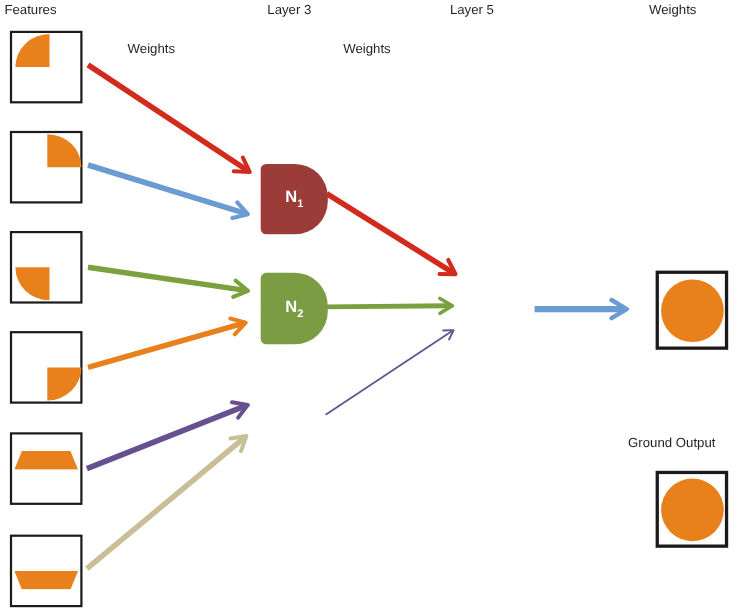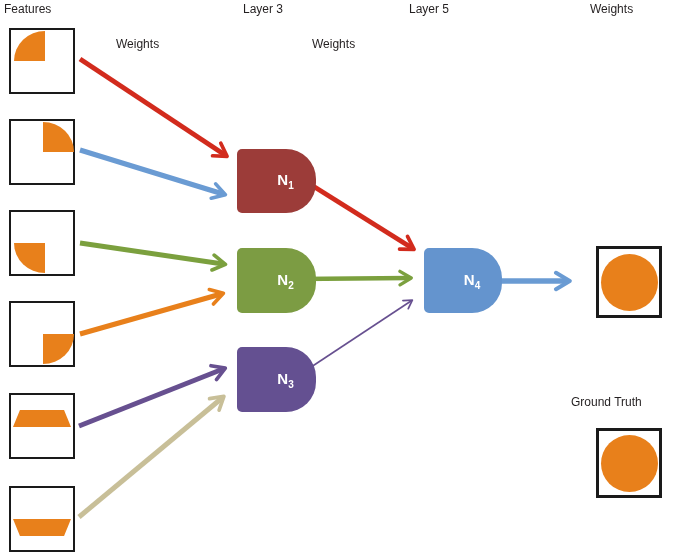--- a/index.html
+++ b/index.html
@@ -16,42 +16,41 @@
   .shape{position:absolute;}
   .q-tl{border-radius:100% 0 0 0;}
   .q-tr{border-radius:0 100% 0 0;}
   .q-bl{border-radius:0 0 0 100%;}
   .q-br{border-radius:0 0 100% 0;}
   .band-top{clip-path:polygon(12% 0,88% 0,100% 100%,0 100%);}
   .band-bottom{clip-path:polygon(0 0,100% 0,88% 100%,12% 100%);}
   .neuron{
     position:absolute;z-index:3;display:flex;align-items:center;justify-content:center;
     border-radius:5px 30px 30px 5px;
-    padding-left:18px;
   }
   .nlbl{color:#ffffff;font-weight:bold;font-size:15px;}
   .nlbl sub{font-size:10px;}
   .obox{
     position:absolute;width:60px;height:64px;background:#ffffff;border:3px solid #1a1a1a;
     display:flex;align-items:center;justify-content:center;z-index:2;
   }
   .circle{width:57px;height:57px;border-radius:50%;}
 </style>
 </head>
 <body>
 
 <div class="canvas">
 
   <div class="lbl" style="left:4px;top:3px">Features</div>
   <div class="lbl" style="left:243px;top:3px">Layer 3</div>
   <div class="lbl" style="left:409px;top:3px">Layer 5</div>
   <div class="lbl" style="left:590px;top:3px">Weights</div>
   <div class="lbl" style="left:116px;top:38px">Weights</div>
   <div class="lbl" style="left:312px;top:38px">Weights</div>
-  <div class="lbl" style="left:571px;top:396px">Ground Truth</div>
+  <div class="lbl" style="left:571px;top:396px">Ground Output</div>
 
   <svg class="arrows" width="685" height="555" viewBox="0 0 685 555">
     <defs>
       <marker id="mk-red" viewBox="0 0 12 12" refX="8" refY="6" markerWidth="4" markerHeight="4" orient="auto">
         <path d="M2,1.5 L9.5,6 L2,10.5" fill="none" stroke-width="2.2" stroke-linecap="round" stroke-linejoin="round" stroke="#d22b1d"></path>
       </marker>
       <marker id="mk-blue" viewBox="0 0 12 12" refX="8" refY="6" markerWidth="4" markerHeight="4" orient="auto">
         <path d="M2,1.5 L9.5,6 L2,10.5" fill="none" stroke-width="2.2" stroke-linecap="round" stroke-linejoin="round" stroke="#6a9bd3"></path>
       </marker>
       <marker id="mk-green" viewBox="0 0 12 12" refX="8" refY="6" markerWidth="4" markerHeight="4" orient="auto">
@@ -102,26 +101,20 @@
   <div class="fbox" style="top:486px">
     <div class="shape band-bottom" style="left: 2px; top: 31px; width: 58px; height: 17px; background: rgb(232, 128, 27);"></div>
   </div>
 
   <div class="neuron" style="left: 237px; top: 149px; width: 61px; height: 64px; background: rgb(156, 60, 57);">
     <span class="nlbl"><span>N</span><sub>1</sub></span>
   </div>
   <div class="neuron" style="left: 237px; top: 248px; width: 61px; height: 65px; background: rgb(124, 156, 67); text-align: right;">
     <span class="nlbl"><span>N</span><sub>2</sub></span>
   </div>
-  <div class="neuron" style="left: 237px; top: 347px; width: 61px; height: 65px; background: rgb(100, 80, 145);">
-    <span class="nlbl"><span>N</span><sub>3</sub></span>
-  </div>
-  <div class="neuron" style="left: 424px; top: 248px; width: 60px; height: 65px; background: rgb(100, 148, 206);">
-    <span class="nlbl"><span>N</span><sub>4</sub></span>
-  </div>
 
   <div class="obox" style="left:596px;top:246px;height:66px">
     <div class="circle" style="background: rgb(232, 128, 27);"></div>
   </div>
   <div class="obox" style="left:596px;top:428px">
     <div class="circle" style="background: rgb(232, 128, 27);"></div>
   </div>
 
 </div>
 

